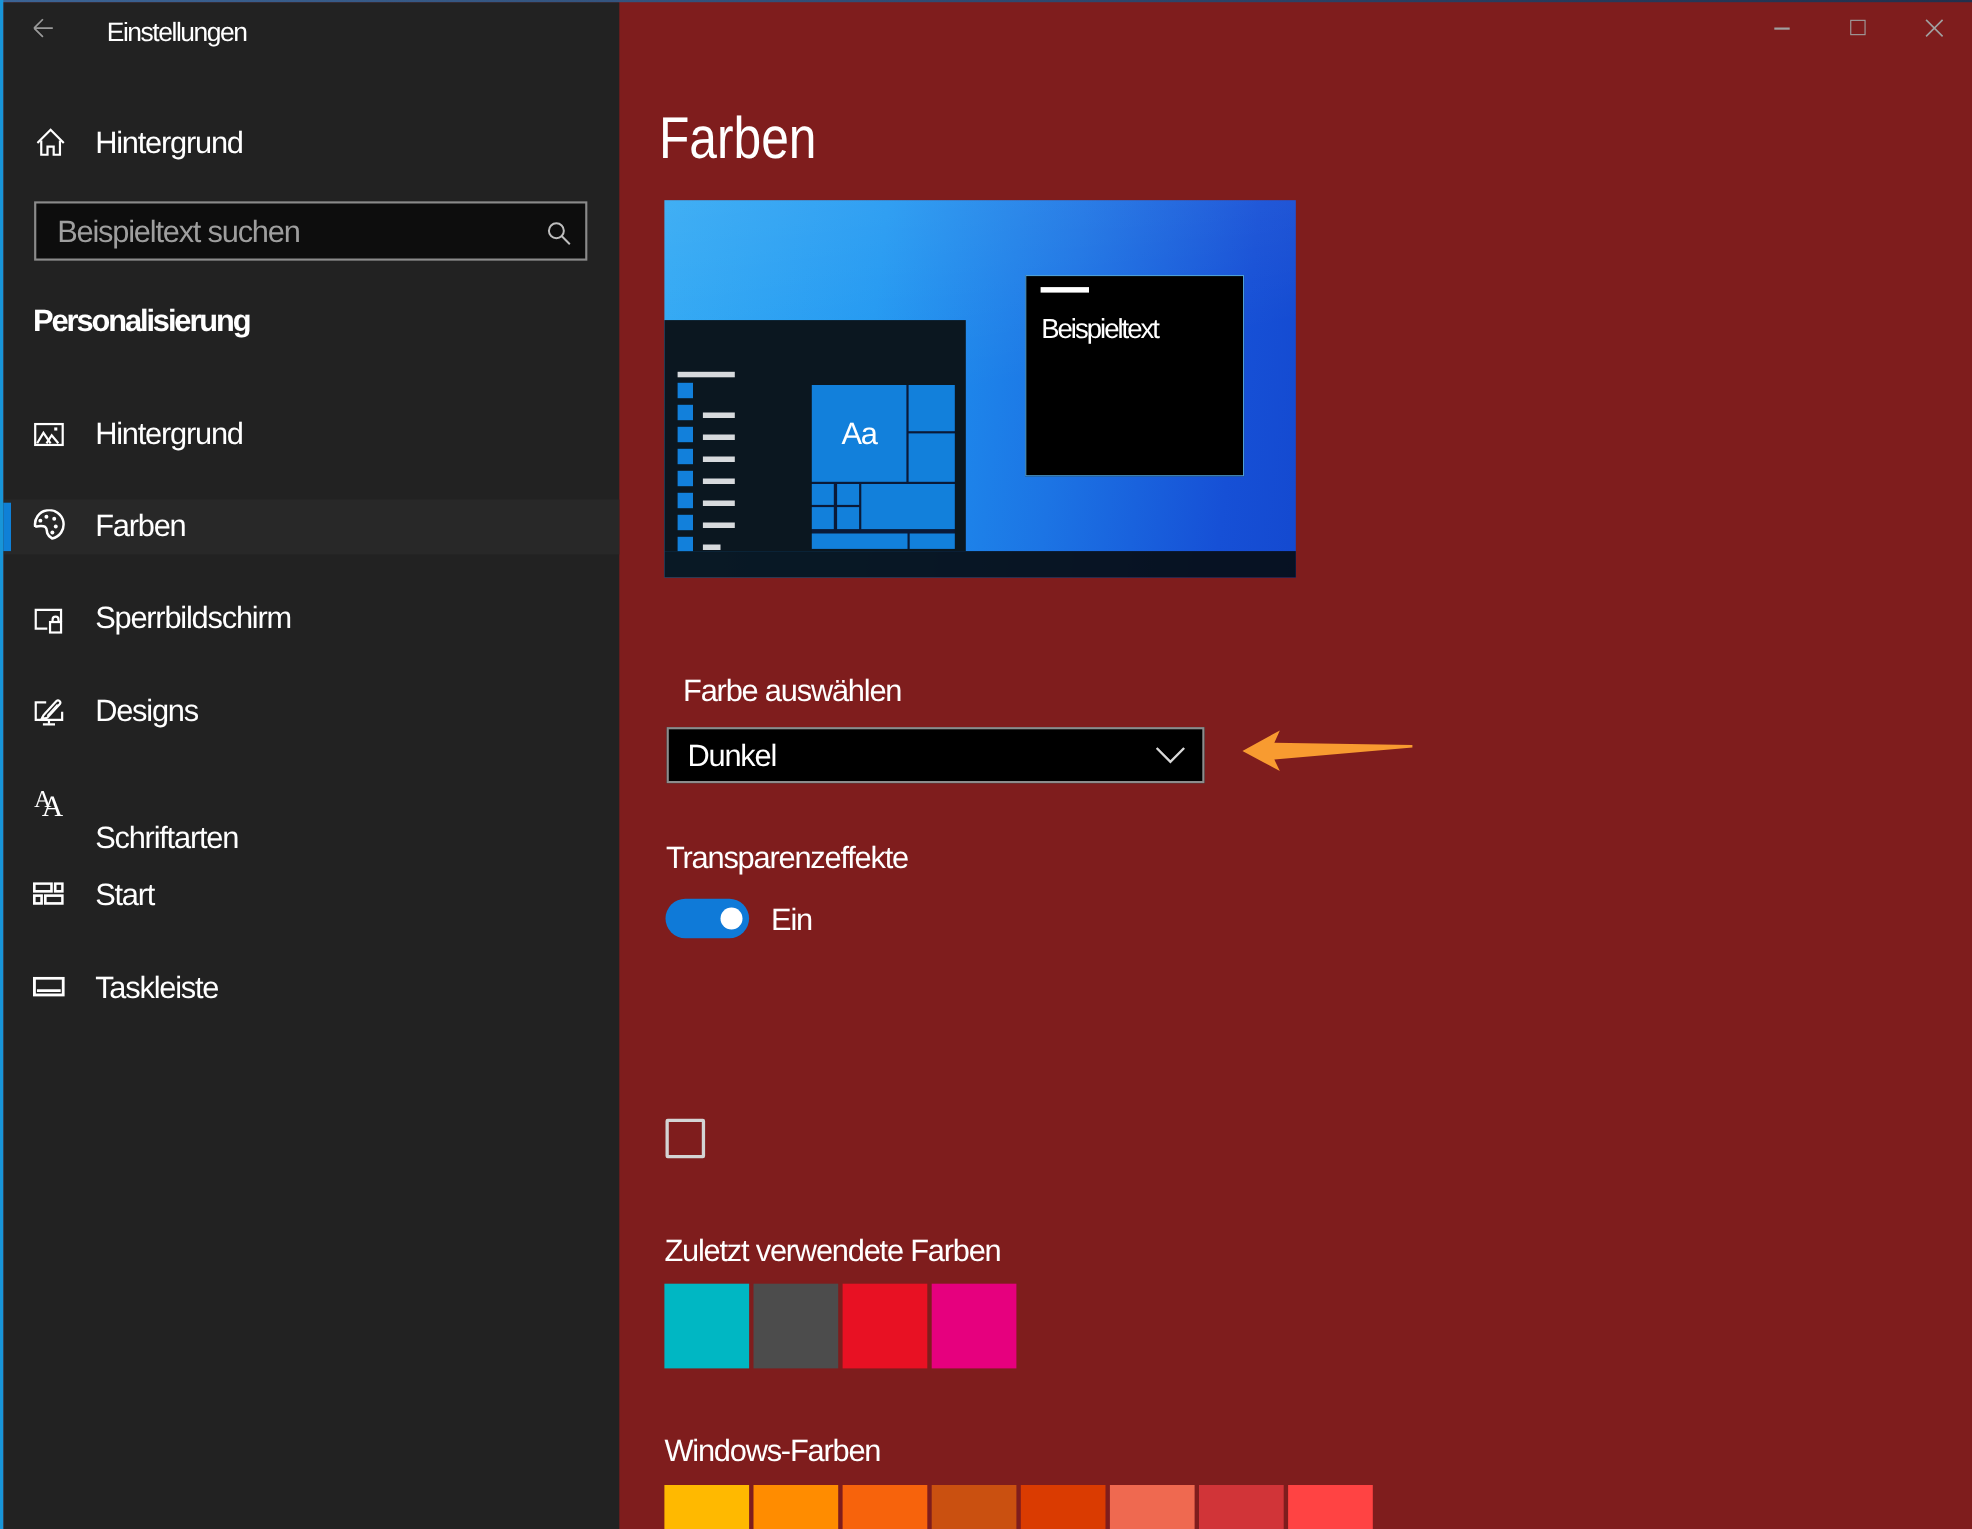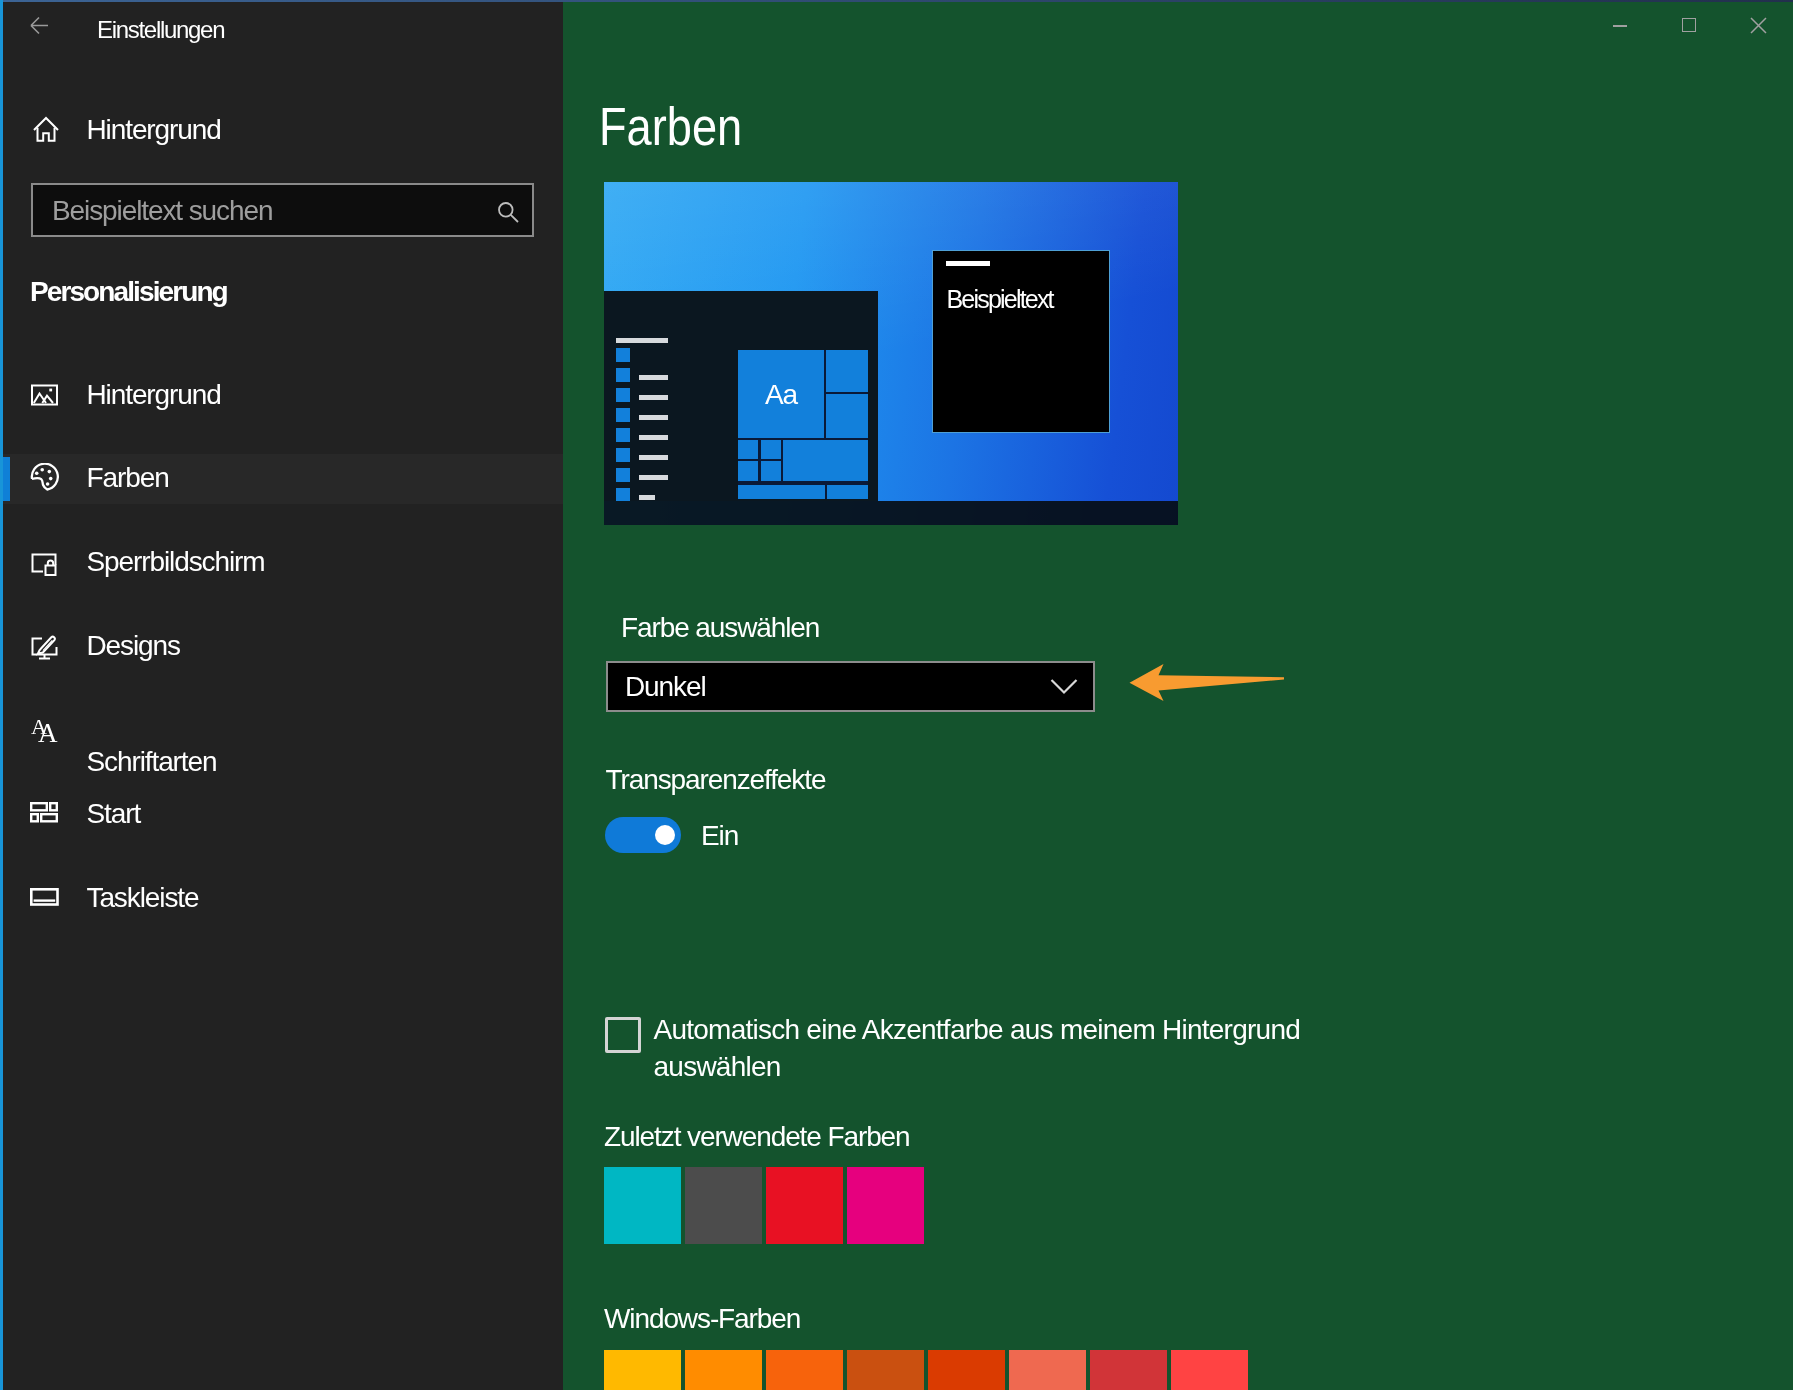--- a/index.html
+++ b/index.html
@@ -1,17 +1,17 @@
 <!DOCTYPE html>
 <html><head>
 <meta charset="utf-8">
 <style>
   html,body{margin:0;padding:0;background:#000;}
   *{box-sizing:border-box;}
-  .root{position:relative;width:1793px;height:1390px;background:#14532d;overflow:hidden;
+  .root{position:relative;width:1793px;height:1390px;background:#7f1d1d;overflow:hidden;
         font-family:"Liberation Sans", sans-serif;color:#fff;}
   .abs{position:absolute;}
   .txt{position:absolute;line-height:1;white-space:nowrap;}
   .t28{font-size:28px;letter-spacing:-1.1px;}
   .sidebar{position:absolute;left:3px;top:2px;width:560px;bottom:0;background:#222222;}
   .topline{position:absolute;left:0;top:0;width:1793px;height:2px;
            background:linear-gradient(90deg,#3c6495,#22304d);}
   .leftline{position:absolute;left:0;top:0;width:3px;height:1390px;background:#1895d8;}
   .selbar{position:absolute;left:0;top:455px;width:7px;height:44px;background:#0f80d7;}
   .rowhl{position:absolute;left:0;top:452px;width:560px;height:50px;background:#282828;}
@@ -141,21 +141,21 @@
         <div class="abs" style="left:0;top:89.5px;width:20px;height:19.5px;background:#1280db;"></div>
         <div class="abs" style="left:22.5px;top:89.5px;width:20px;height:19.5px;background:#1280db;"></div>
         <div class="abs" style="left:0;top:111px;width:20px;height:19.5px;background:#1280db;"></div>
         <div class="abs" style="left:22.5px;top:111px;width:20px;height:19.5px;background:#1280db;"></div>
         <div class="abs" style="left:44.5px;top:89.5px;width:85.5px;height:41px;background:#1280db;"></div>
         <div class="abs" style="left:0;top:134.5px;width:87px;height:14px;background:#1280db;"></div>
         <div class="abs" style="left:89px;top:134.5px;width:41px;height:14px;background:#1280db;"></div>
       </div>
     </div>
 
-    <div class="abs" style="left:327.5px;top:68px;width:178px;height:183px;background:#000;border:1.5px solid #4e9fd5;text-align:right;">
+    <div class="abs" style="left:327.5px;top:68px;width:199px;height:183px;background:#000;border:1.5px solid #4e9fd5;text-align:right;">
       <div class="abs" style="left:13px;top:10px;width:44px;height:5px;background:#fff;"></div>
       <span class="txt" style="left:14px;top:36.4px;font-size:25px;letter-spacing:-1.8px;">Beispieltext</span>
     </div>
   </div>
 
   <span class="txt t28" style="left:621px;top:614.3px;">Farbe auswählen</span>
 
   <div class="abs" style="left:605.5px;top:661px;width:489.5px;height:51px;border:2px solid #8c8c8c;background:#000;"></div>
   <span class="txt t28" style="left:625px;top:672.5px;">Dunkel</span>
   <svg class="abs" style="left:1049px;top:678px" width="30" height="18" viewBox="0 0 30 18">
@@ -168,21 +168,20 @@
 
   <span class="txt t28" style="left:605.5px;top:765.8px;">Transparenzeffekte</span>
 
   <div class="abs" style="left:604.5px;top:817px;width:76px;height:36px;border-radius:18px;background:#0f7ad8;">
     <div class="abs" style="left:50px;top:8px;width:20px;height:20px;border-radius:50%;background:#fff;"></div>
   </div>
   <span class="txt t28" style="left:701px;top:822.2px;">Ein</span>
 
 
   <div class="abs" style="left:604.5px;top:1017px;width:36px;height:36px;border:3px solid #d4d4d4;border-radius:2px;"></div>
-  <div class="abs" style="left:653.5px;top:1012.3px;font-size:28px;letter-spacing:-0.75px;line-height:36.5px;">Automatisch eine Akzentfarbe aus meinem Hintergrund<br>auswählen</div>
 
   <span class="txt t28" style="left:604px;top:1123.1px;">Zuletzt verwendete Farben</span>
 
   <div class="swatch" style="left:604px;top:1167px;background:#00b7c3;"></div>
   <div class="swatch" style="left:685px;top:1167px;background:#4c4c4c;"></div>
   <div class="swatch" style="left:766px;top:1167px;background:#e81123;"></div>
   <div class="swatch" style="left:847px;top:1167px;background:#e6007e;"></div>
 
   <span class="txt t28" style="left:604px;top:1305.3px;">Windows-Farben</span>
 

